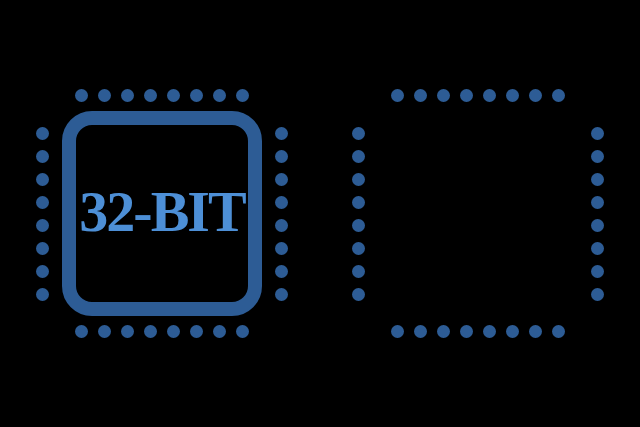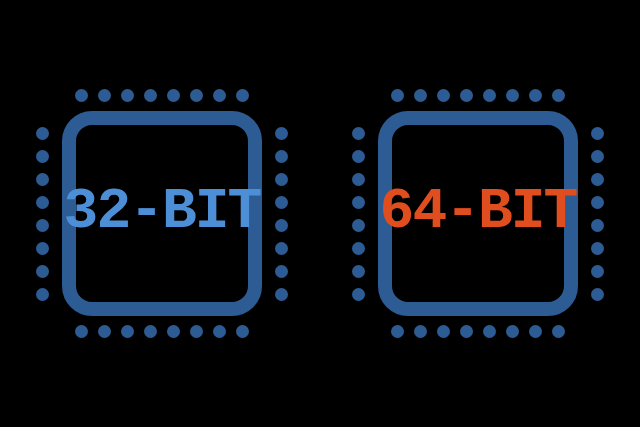--- a/index.html
+++ b/index.html
@@ -9,21 +9,21 @@
   }
   .stage {
     width: 640px;
     height: 427px;
     background: var(--bg-color, #000);
     display: flex;
     align-items: center;
     justify-content: center;
     gap: 64px;
     overflow: hidden;
-    font-family: Liberation Mono, monospace;
+    font-family: Liberation Serif, serif;
   }
   .chip {
     display: grid;
     grid-template-columns: 13px 200px 13px;
     grid-template-rows: 13px 205px 13px;
     column-gap: 13px;
     row-gap: 9px;
   }
   .pins {
     display: flex;
@@ -129,23 +129,20 @@
     <div class="pins pins-left">
         <span class="pin"></span>
         <span class="pin"></span>
         <span class="pin"></span>
         <span class="pin"></span>
         <span class="pin"></span>
         <span class="pin"></span>
         <span class="pin"></span>
         <span class="pin"></span>
       </div>
-    <div class="chip-body">
-      <span class="chip-label" style="color: rgb(224, 78, 31);">64-BIT</span>
-    </div>
     <div class="pins pins-right">
         <span class="pin"></span>
         <span class="pin"></span>
         <span class="pin"></span>
         <span class="pin"></span>
         <span class="pin"></span>
         <span class="pin"></span>
         <span class="pin"></span>
         <span class="pin"></span>
       </div>

